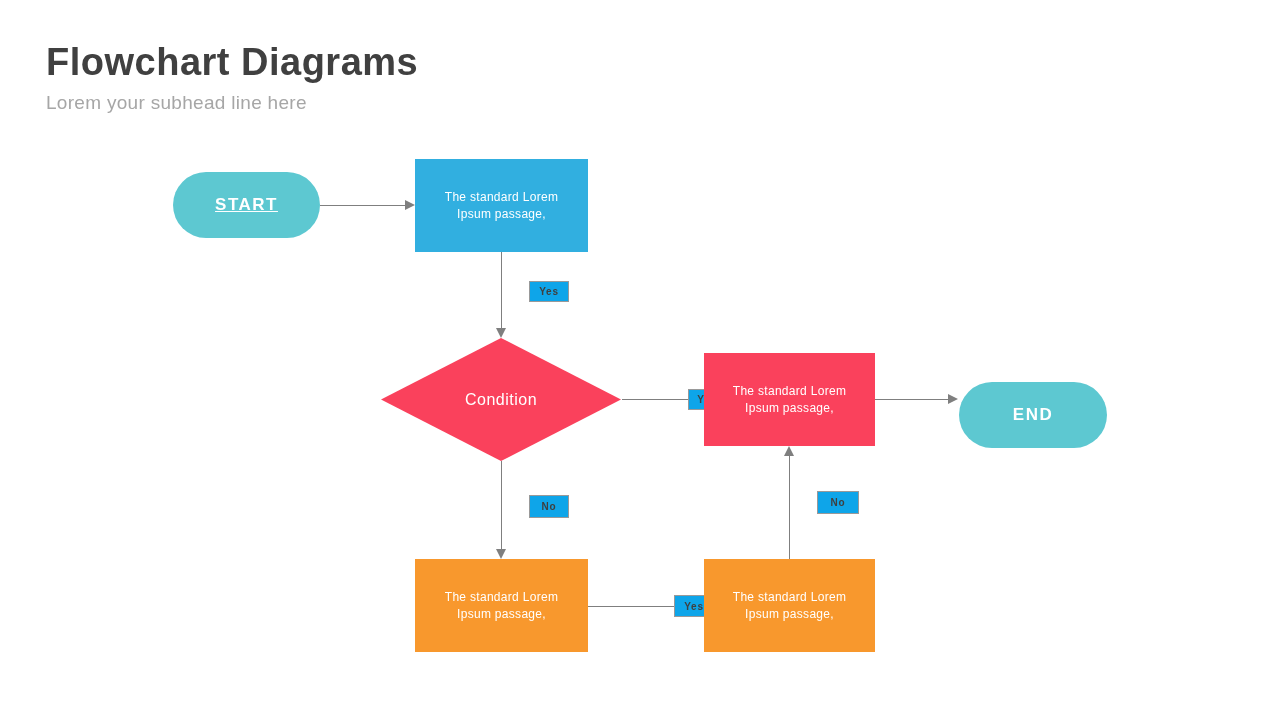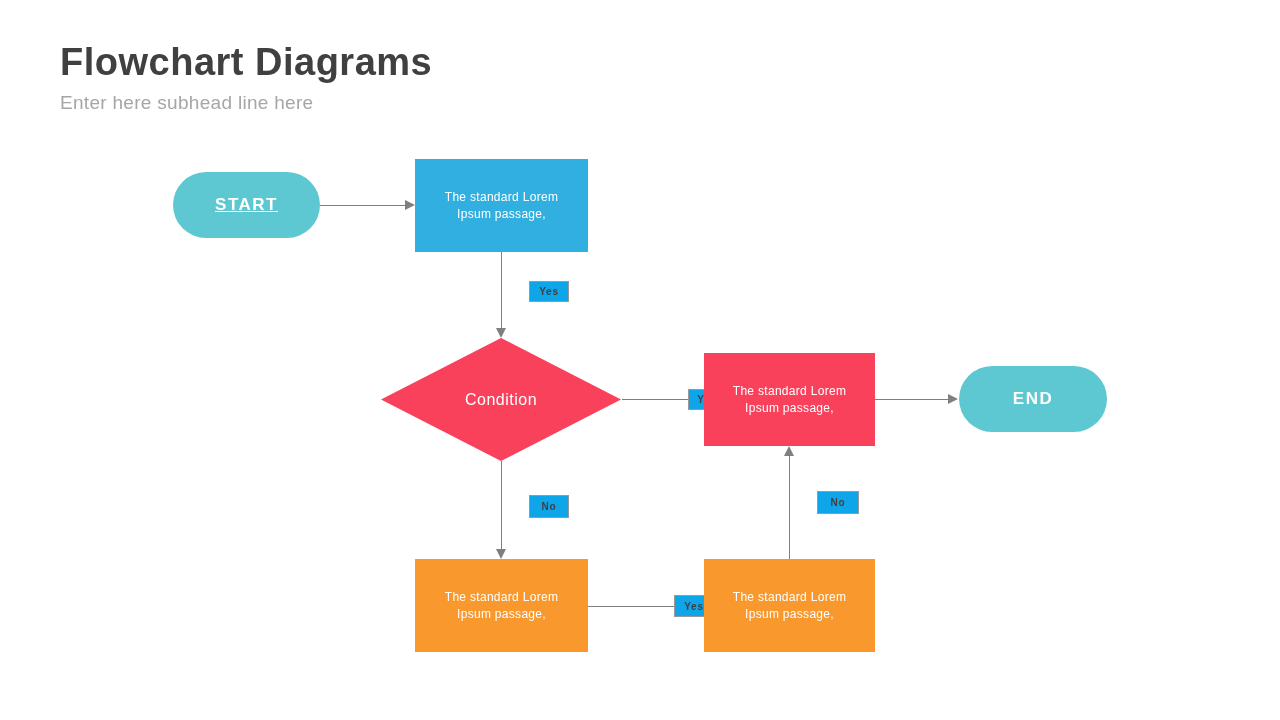--- a/index.html
+++ b/index.html
@@ -2,21 +2,21 @@
 <html><head>
 <meta charset="utf-8">
 <style>
   * { margin: 0; padding: 0; box-sizing: border-box; }
   html, body { width: 1280px; height: 720px; background: #ffffff; overflow: hidden; }
   body { font-family: "Liberation Sans", sans-serif; position: relative; }
 
   .page { position: absolute; inset: 0; background: #ffffff; }
 
   
-  .header { position: absolute; left: 60px; top: 42px; }
+  .header { position: absolute; left: 46px; top: 42px; }
   .title {
     font-size: 38px; font-weight: 800; color: #404040;
     letter-spacing: 0.5px; line-height: 1.1;
   }
   .subtitle {
     margin-top: 8px; font-size: 19px; font-weight: 400;
     color: #a6a6a6; letter-spacing: 0.3px;
   }
 
   
@@ -78,21 +78,21 @@
   #arw-7  { left: 784px; top: 446px; }
   #lbl-5  { left: 769px; top: 491px; width: 42px; height: 23px; }
 </style>
 </head>
 <body>
 
 <div class="page">
 
   <div class="header">
     <h1 class="title">Flowchart Diagrams</h1>
-    <p class="subtitle">Enter here subhead line here</p>
+    <p class="subtitle">Lorem your subhead line here</p>
   </div>
 
   <div class="canvas">
 
     <div class="line h" id="line-1"></div>
     <div class="arrow right" id="arw-1"></div>
 
     <div class="line v" id="line-2"></div>
     <div class="arrow down" id="arw-2"></div>
     <div class="edge-label" id="lbl-1">Yes</div>
@@ -117,20 +117,20 @@
     <div class="edge-label" id="lbl-5">No</div>
 
     <div class="node pill" id="node-start" style="background-color: rgb(93, 200, 209); text-decoration: underline;">START</div>
 
     <div class="node process" id="node-process1" style="background-color: rgb(49, 175, 224);">The standard Lorem Ipsum passage,</div>
 
     <div class="node diamond" id="node-condition" style="background-color: rgb(250, 65, 92);">Condition</div>
 
     <div class="node process" id="node-process2" style="background-color: rgb(250, 65, 92);">The standard Lorem Ipsum passage,</div>
 
-    <div class="node pill" id="node-end" style="background-color: rgb(93, 200, 209);">END</div>
+    <div class="node pill" id="node-end" style="background-color: rgb(93, 200, 209); margin-top: 16px;">END</div>
 
     <div class="node process" id="node-process3" style="background-color: rgb(248, 152, 45);">The standard Lorem Ipsum passage,</div>
 
     <div class="node process" id="node-process4" style="background-color: rgb(248, 152, 45);">The standard Lorem Ipsum passage,</div>
 
   </div>
 </div>
 
 </body></html>

